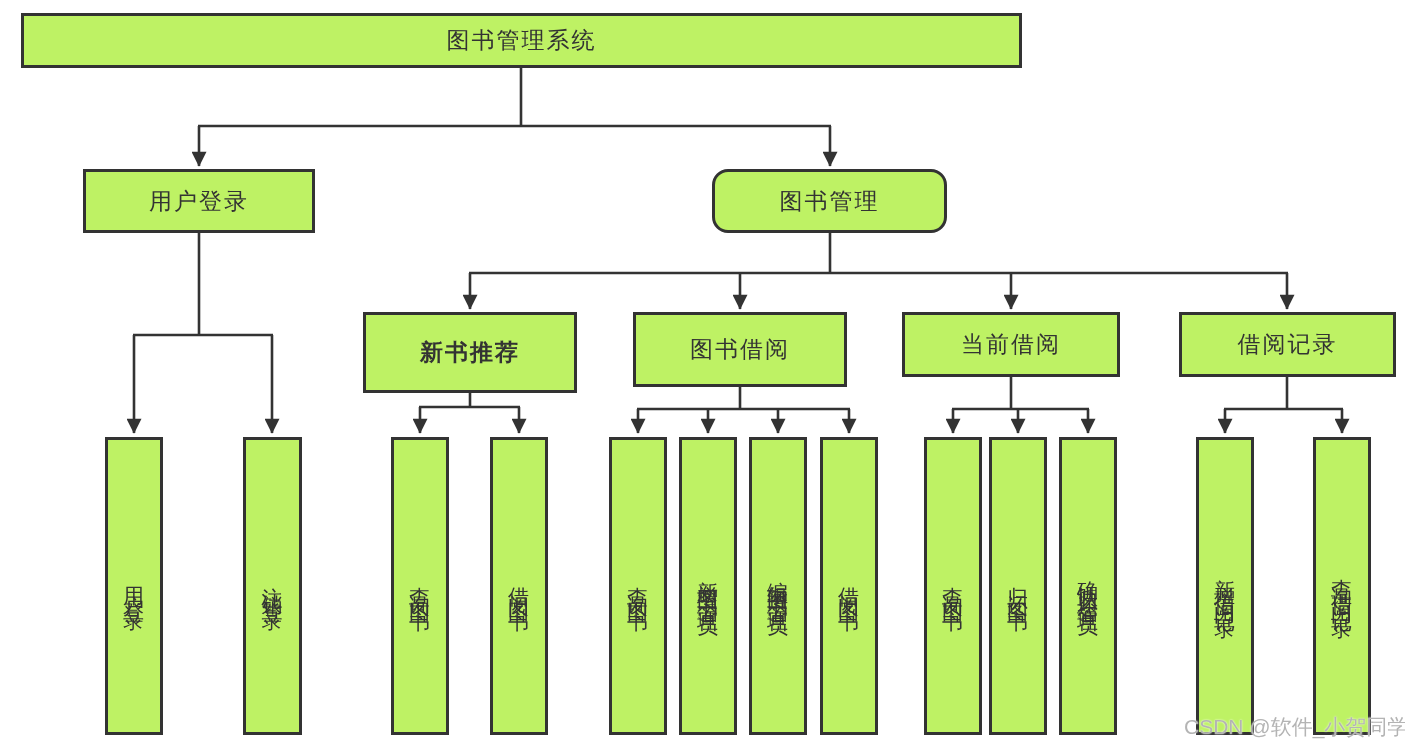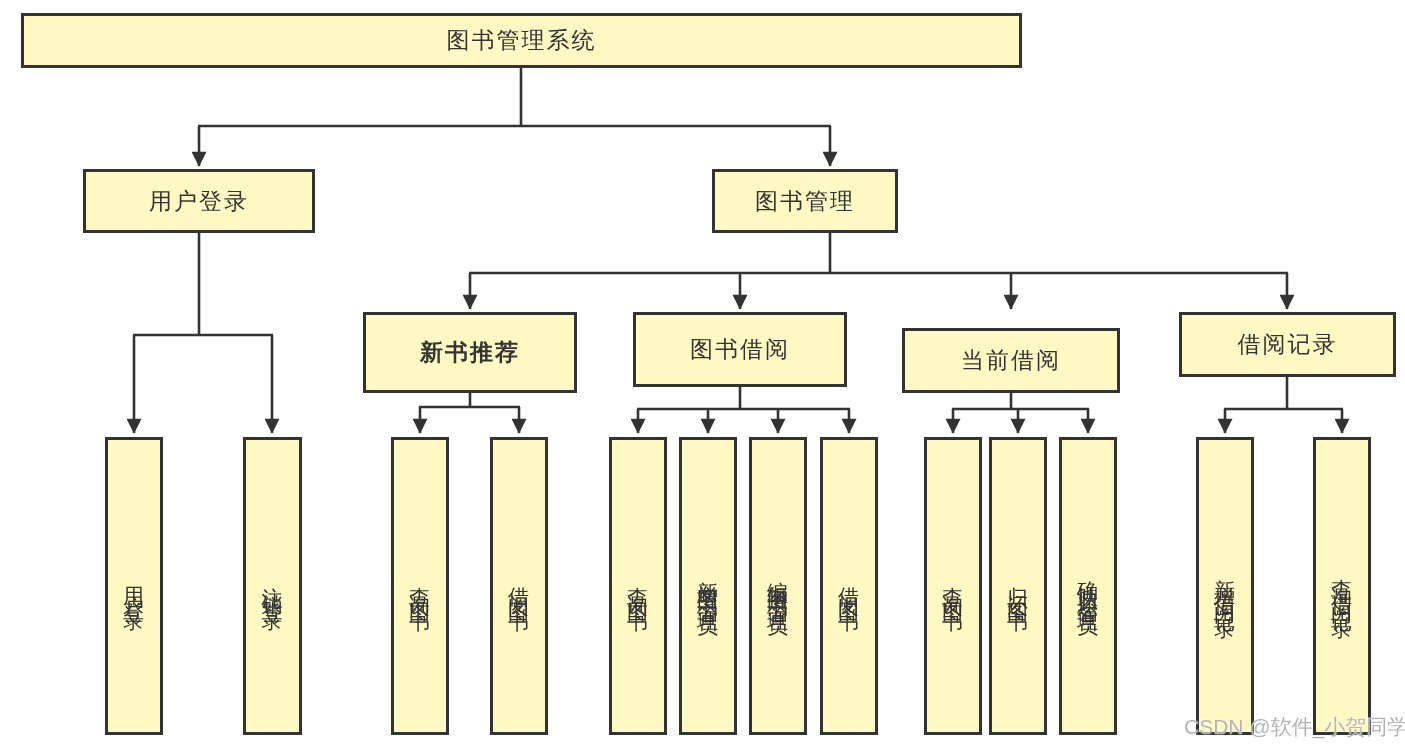--- a/index.html
+++ b/index.html
@@ -11,21 +11,21 @@
     overflow: hidden;
   }
   .stage { position: absolute; inset: 0; width: 1405px; height: 747px; }
   svg.wires { position: absolute; left: 0; top: 0; z-index: 1; }
   svg.wires line { stroke: #333333; stroke-width: 2.6; }
   svg.wires .arrow { marker-end: url(#arrowhead); }
   .node {
     position: absolute;
     box-sizing: border-box;
     border: 3px solid #333333;
-    background: #fef9c3;
+    background: #bef264;
     display: flex;
     align-items: center;
     justify-content: center;
     z-index: 2;
     color: #333333;
   }
   .node.h span {
     font-size: 23px;
     letter-spacing: 2px;
     white-space: nowrap;
@@ -118,31 +118,31 @@
     </g>
   </svg>
 
   <div class="node h" style="left:21px; top:13px; width:1001px; height:55px;">
     <span>图书管理系统</span>
   </div>
 
   <div class="node h" style="left:83px; top:169px; width:232px; height:64px;">
     <span>用户登录</span>
   </div>
-  <div class="node h" style="left:712px; top:169px; width:186px; height:64px;">
+  <div class="node h" style="left:712px; top:169px; width:235px; height:64px;border-radius:16px;">
     <span>图书管理</span>
   </div>
 
   <div class="node h" style="left:363px; top:312px; width:214px; height:81px;font-weight:bold;">
     <span>新书推荐</span>
   </div>
   <div class="node h" style="left:633px; top:312px; width:214px; height:75px;">
     <span>图书借阅</span>
   </div>
-  <div class="node h" style="left:902px; top:312px; width:218px; height:65px;margin-top:16px;">
+  <div class="node h" style="left:902px; top:312px; width:218px; height:65px;">
     <span>当前借阅</span>
   </div>
   <div class="node h" style="left:1179px; top:312px; width:217px; height:65px;">
     <span>借阅记录</span>
   </div>
 
   <div class="node v" style="left:105px; top:437px; width:58px; height:298px;">
     <span>用户登录</span>
   </div>
   <div class="node v" style="left:243px; top:437px; width:59px; height:298px;">

